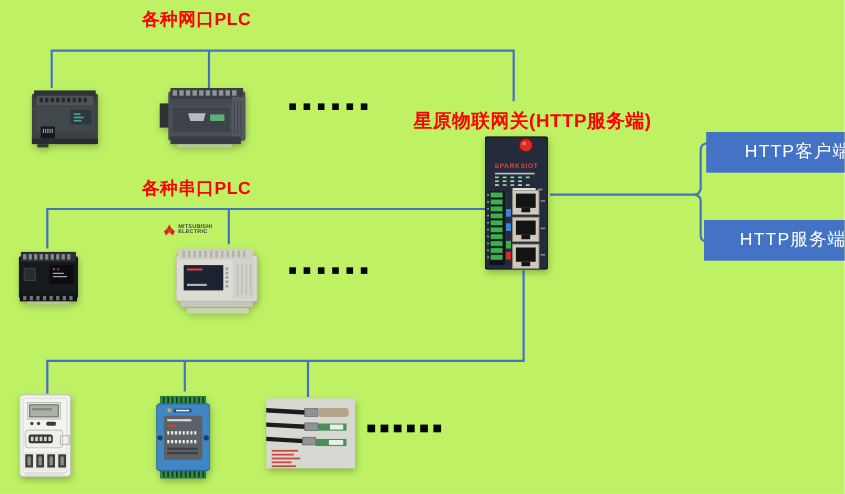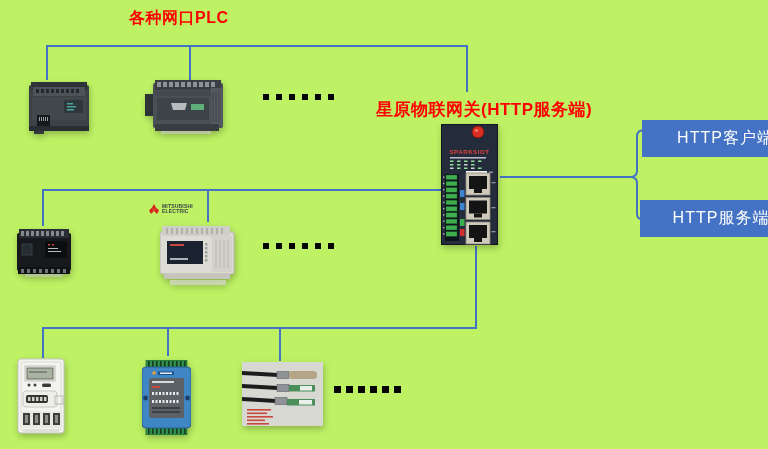--- a/index.html
+++ b/index.html
@@ -46,20 +46,21 @@
     <g stroke="#4472c4" stroke-width="2" fill="none">
       <path d="M47,46 H467 M47,45 V80 M190,45 V80 M467,45 V92"></path>
       <path d="M43,190 H441 M43,189 V226 M208,189 V222"></path>
       <path d="M43,328 H476 M43,327 V358 M168,327 V356 M280,327 V361 M476,329 V246"></path>
       <path d="M500,177 H630"></path>
       <path d="M645,130 Q637,130 637,136 V171 Q637,177 630,177 Q637,177 637,183 V214 Q637,220 645,220"></path>
     </g>
   </svg>
 
   <div class="red-label" style="left:129px;top:8px;">各种网口PLC</div>
+  <div class="red-label" style="left:129px;top:161px;">各种串口PLC</div>
   <div class="red-label gw-label" style="left:364px;top:98px;margin-left:12px;">星原物联网关(HTTP服务端)</div>
 
   <div class="dots" style="left:263px;top:94px;">
     <div class="dot"></div>
       <div class="dot"></div>
       <div class="dot"></div>
     <div class="dot"></div>
       <div class="dot"></div>
       <div class="dot"></div>
   </div>

